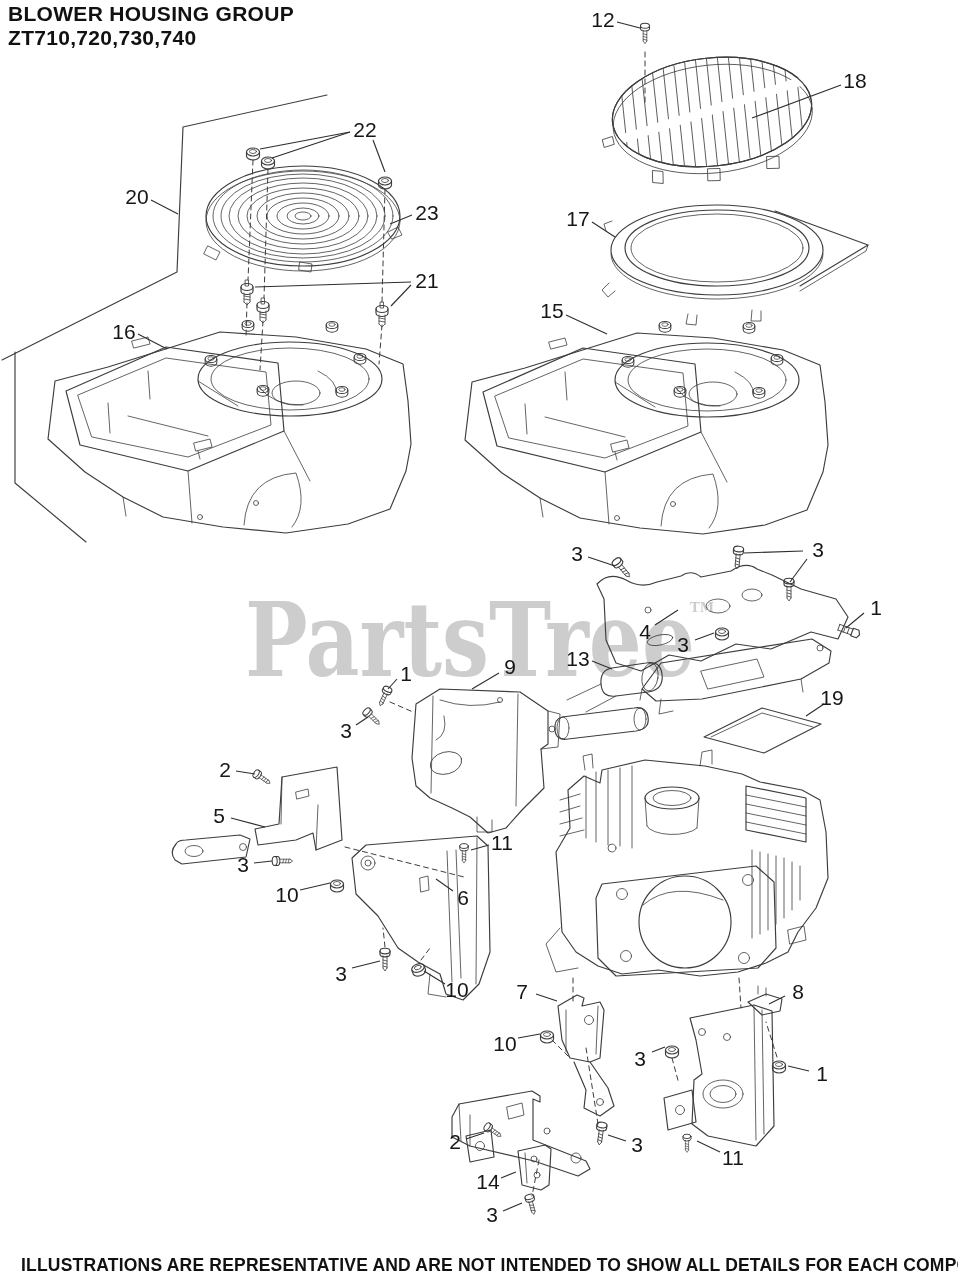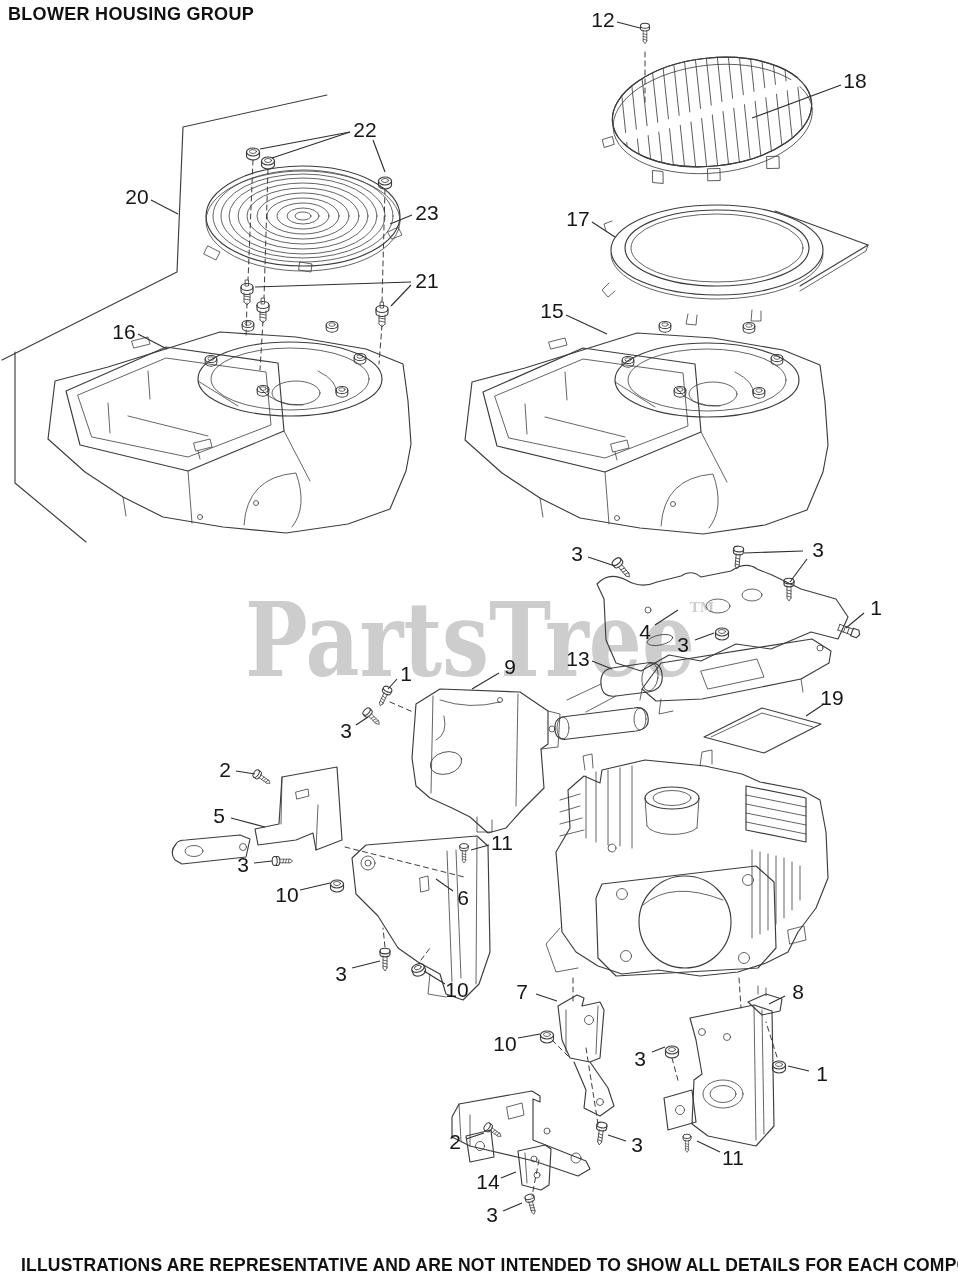--- a/index.html
+++ b/index.html
@@ -1,36 +1,37 @@
 <!DOCTYPE html>
 <html><head>
 <meta charset="utf-8">
 <style>
   html,body{margin:0;padding:0;background:#fff;}
   #page{position:relative;width:958px;height:1280px;background:#ffffff;overflow:hidden;
         font-family:"Liberation Sans",sans-serif;}
   #titleblock{position:absolute;left:8px;top:2px;color:#111;}
-  #titleblock .t1,#titleblock .t2{font-weight:700;font-size:18px;line-height:24px;letter-spacing:.3px;}
+  #titleblock .t1,#titleblock .t2{font-weight:700;font-size:21px;line-height:24px;letter-spacing:.3px;}
   #diagram-svg{position:absolute;left:0;top:0;}
   .ln{fill:none;stroke:#3d3d3d;stroke-width:1.15;stroke-linejoin:round;stroke-linecap:round;}
   .thin{stroke-width:.8;}
   .dash{stroke-dasharray:5 4;stroke-width:1;}
   .wm{font-family:"DejaVu Serif","Liberation Serif",serif;font-weight:700;}
   .callout{font:21px "Liberation Sans",sans-serif;fill:#161616;text-anchor:middle;}
   .leader{stroke:#2e2e2e;stroke-width:1.1;}
   #footerbar{position:absolute;left:21px;top:1255px;width:937px;color:#111;
              font-weight:700;font-size:17.5px;letter-spacing:.2px;white-space:nowrap;}
 </style>
 </head>
 <body>
 
 <div id="page">
 
   <div id="titleblock">
     <div class="t1">BLOWER HOUSING GROUP</div>
+    <div class="t2">ZT710,720,730,740</div>
   </div>
 
   <svg id="diagram-svg" width="958" height="1280" viewBox="0 0 958 1280" xmlns="http://www.w3.org/2000/svg">
 
     <defs>
       <g id="nut">
         <ellipse cx="0" cy="0" rx="6.5" ry="4" class="ln"></ellipse>
         <path d="M-6.5,0 L-6.5,4 A6.5,4 0 0 0 6.5,4 L6.5,0" class="ln"></path>
         <ellipse cx="0" cy="-0.5" rx="3.5" ry="2" class="ln thin"></ellipse>
       </g>

